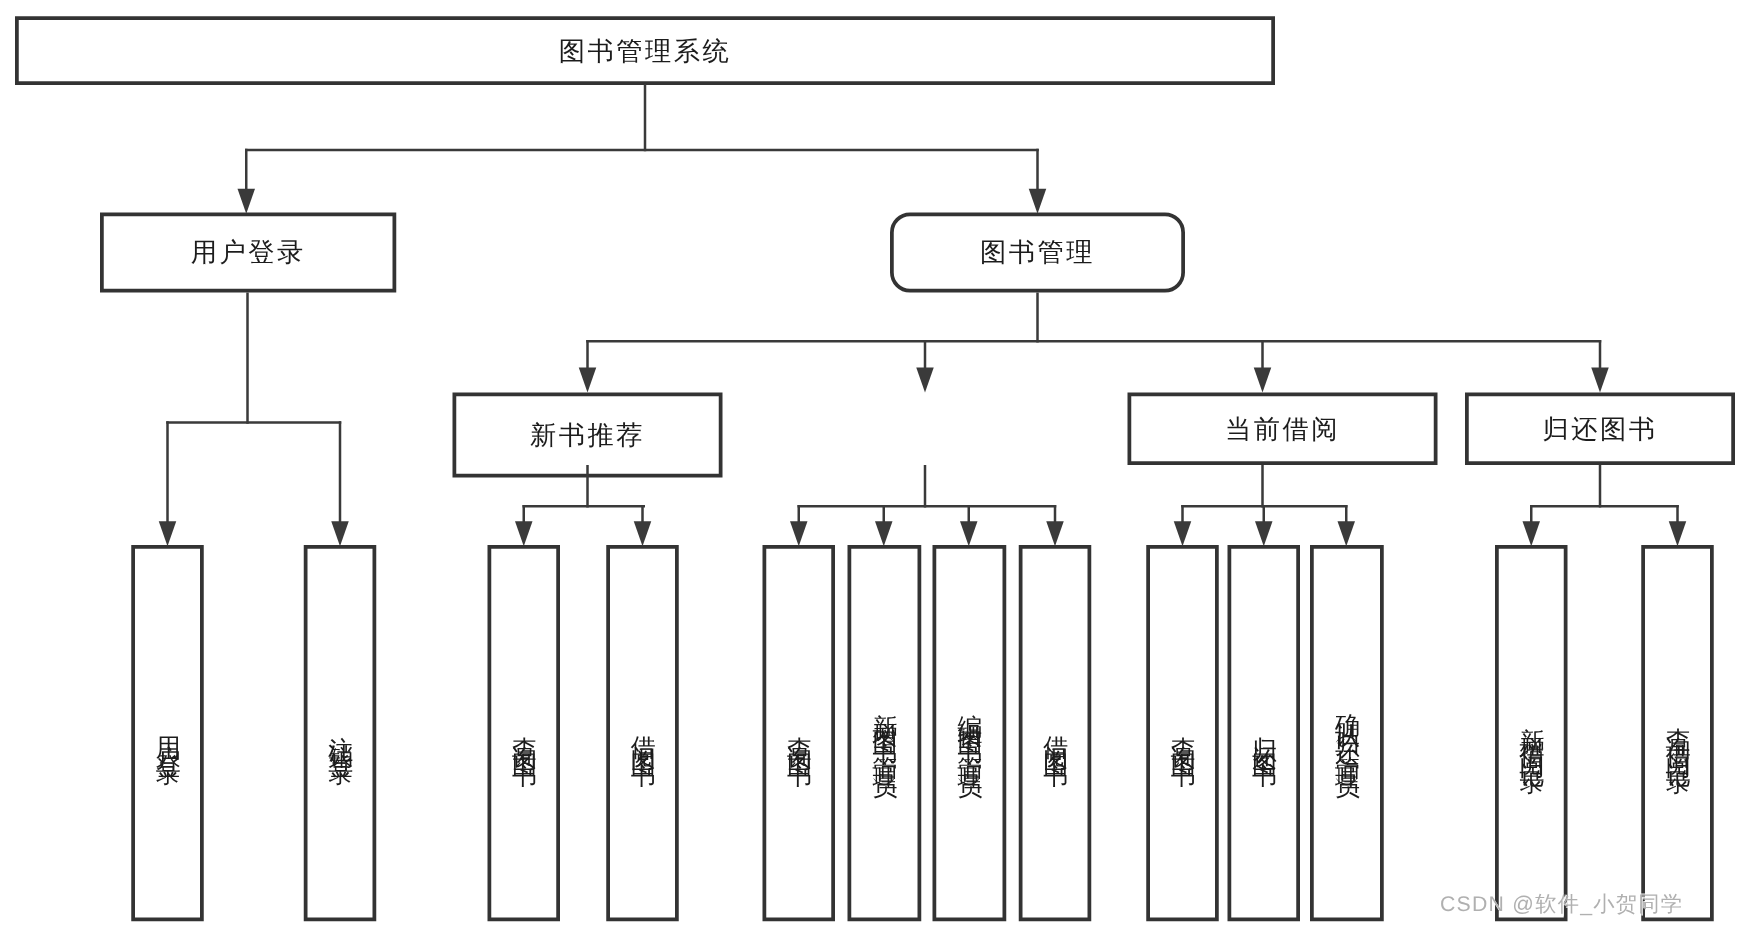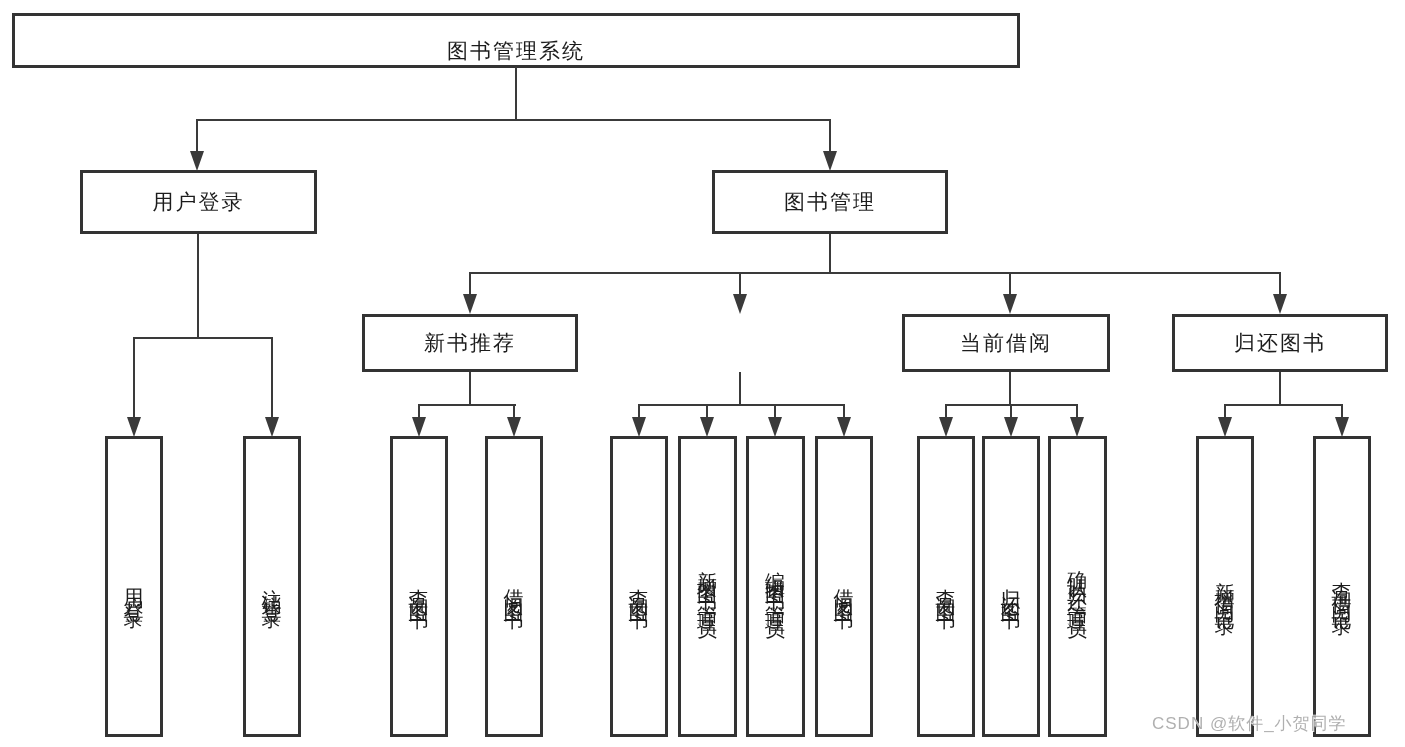--- a/index.html
+++ b/index.html
@@ -8,21 +8,21 @@
     --tx:#1c1c1c;
     --wm:#b0b0b0;
   }
   html,body{margin:0;padding:0;background:#ffffff;}
   body{width:1405px;height:747px;position:relative;overflow:hidden;
        font-family:"Liberation Sans","DejaVu Sans",sans-serif;color:var(--tx);}
   .canvas{position:absolute;left:0;top:0;width:1405px;height:747px;}
   .box{position:absolute;box-sizing:border-box;border:2px solid var(--bd);
        background:#fff;display:flex;align-items:center;justify-content:center;
        font-size:21px;letter-spacing:2px;color:var(--tx);}
-  .root{border-width:3px;align-items:flex-end;}
+  .root{border-width:3px;}
   .lvl{border-width:3px;}
   .leaf{border-width:3px;}
   .leaf span{display:block;writing-mode:vertical-rl;text-orientation:mixed;
        font-size:20px;letter-spacing:7px;line-height:1.1;}
   .v{position:absolute;width:2px;background:var(--ln);}
   .h{position:absolute;height:2px;background:var(--ln);}
   .ar{position:absolute;width:0;height:0;
       border-left:7px solid transparent;border-right:7px solid transparent;
       border-top:20px solid var(--ln);}
   .wm{position:absolute;left:1152px;top:712px;font-size:17px;letter-spacing:1px;
@@ -35,30 +35,30 @@
 <div class="canvas">
 
   <div class="box root" style="left:12px;top:13px;width:1008px;height:55px;">
     <span>图书管理系统</span>
   </div>
 
   <div class="box lvl" style="left:80px;top:170px;width:237px;height:64px;">
     <span>用户登录</span>
   </div>
 
-  <div class="box lvl" style="left:712px;top:170px;width:236px;height:64px;">
+  <div class="box lvl" style="left:712px;top:170px;width:236px;height:64px;border-radius:16px;">
     <span>图书管理</span>
   </div>
 
-  <div class="box lvl" style="left:362px;top:314px;width:216px;height:58px;justify-content:center;">
+  <div class="box lvl" style="left:362px;top:314px;width:216px;height:68px;justify-content:center;">
     <span>新书推荐</span>
   </div>
 
 
-  <div class="box lvl" style="left:902px;top:314px;width:208px;height:58px;">
+  <div class="box lvl" style="left:902px;top:314px;width:248px;height:58px;">
     <span>当前借阅</span>
   </div>
 
   <div class="box lvl" style="left:1172px;top:314px;width:216px;height:58px;">
     <span>归还图书</span>
   </div>
 
   <div class="box leaf" style="left:105px;top:436px;width:58px;height:301px;">
     <span>用户登录</span>
   </div>

